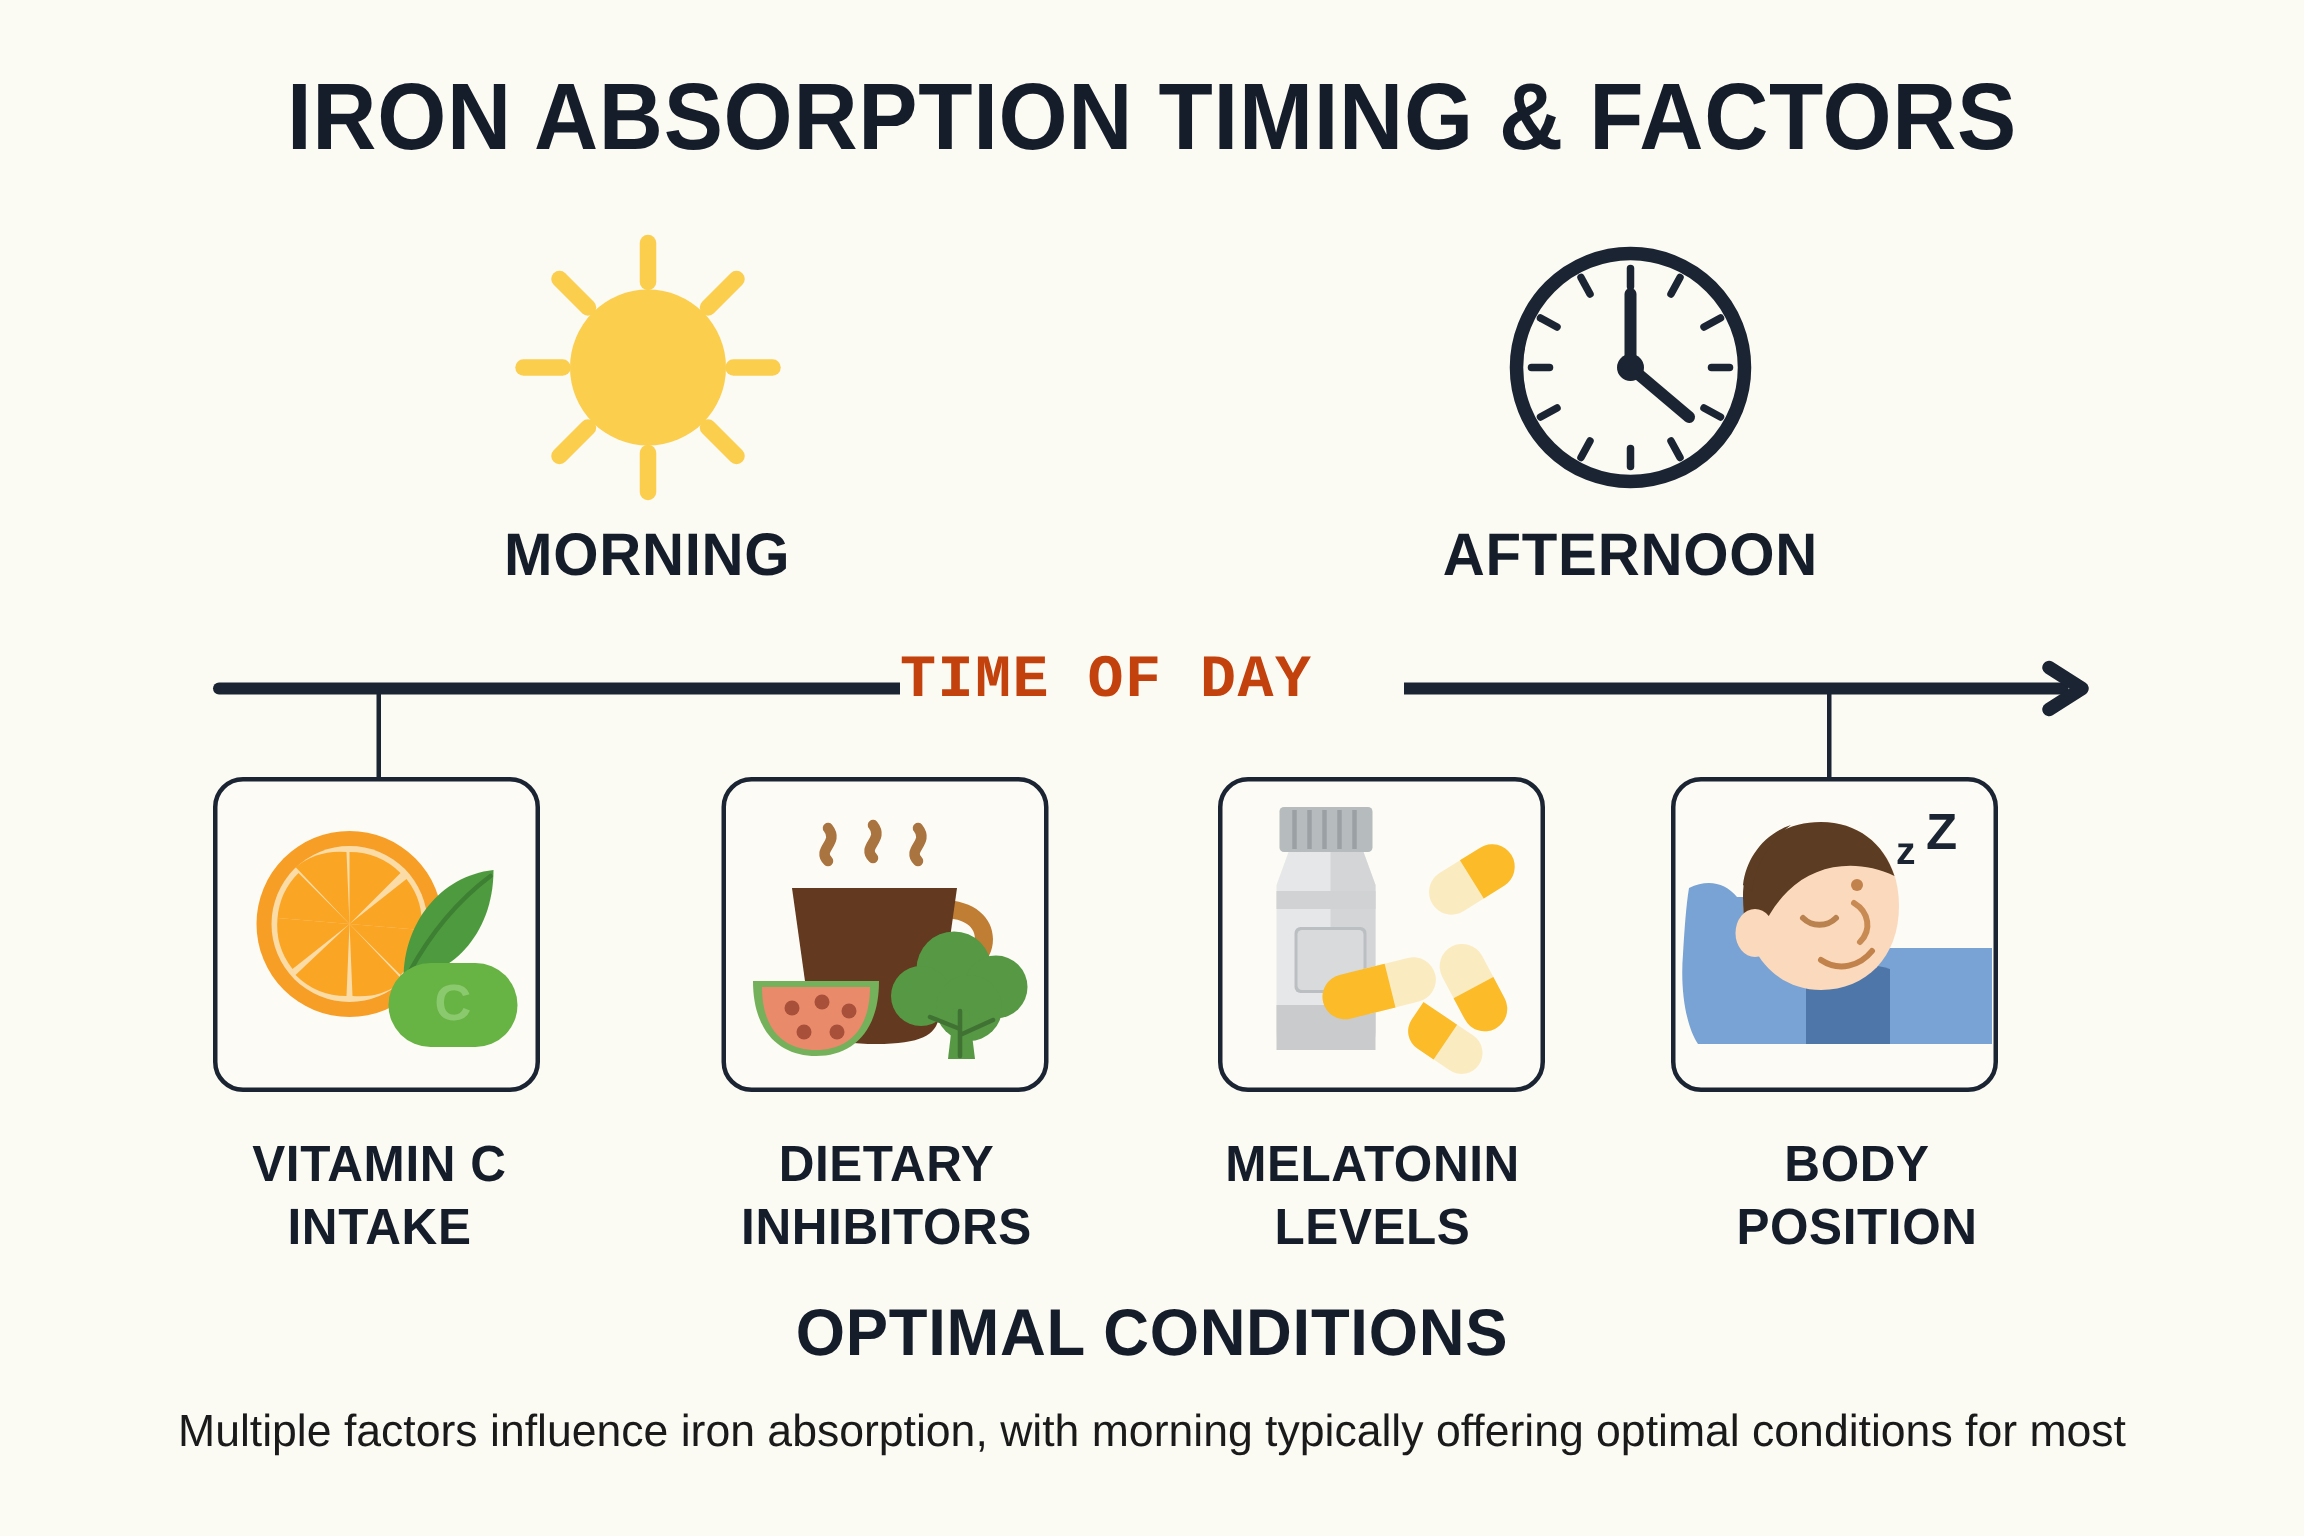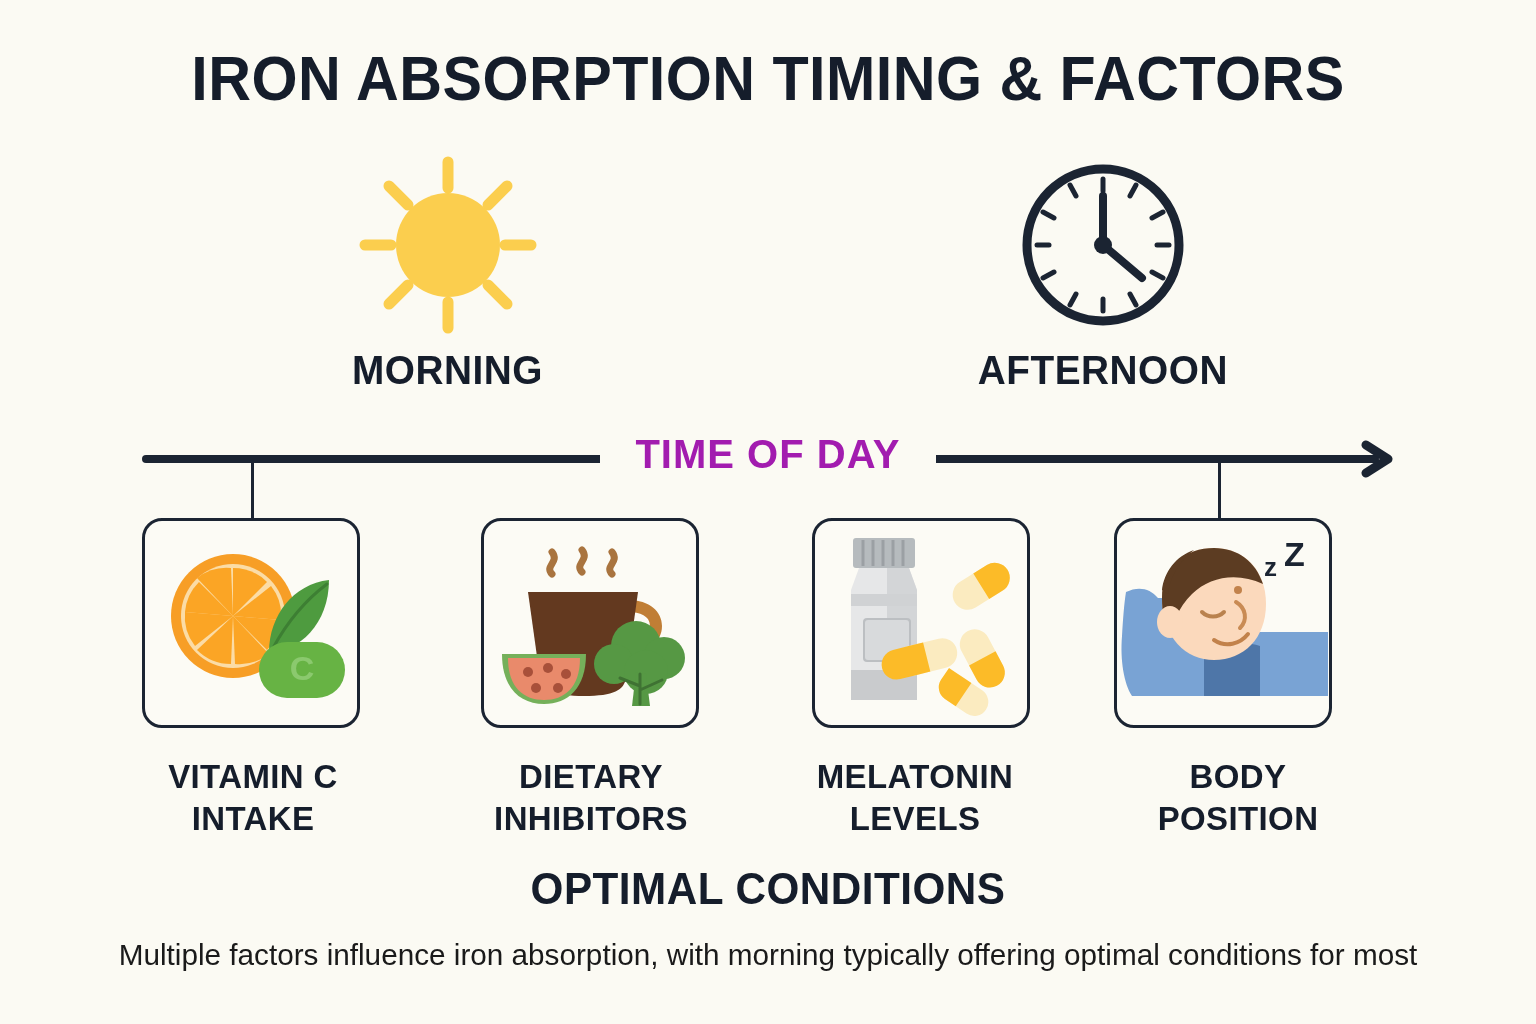--- a/index.html
+++ b/index.html
@@ -33,21 +33,21 @@
     letter-spacing: 0.5px;
     color: #151D2B;
     transform: scaleX(0.94);
     white-space: nowrap;
   }
 
   
   .tod-row {
     position: absolute;
     top: 150px;
-    left: 120px;
+    left: 104px;
     width: 1310px;
     height: 250px;
     display: flex;
   }
   .tod-col {
     flex: 1;
     display: flex;
     flex-direction: column;
     align-items: center;
     justify-content: flex-start;
@@ -90,27 +90,26 @@
     right: -2px;
     top: -13px;
     width: 36px;
     height: 40px;
   }
   .timeline-caption {
     position: absolute;
     left: 600px;
     top: 428px;
     width: 336px;
-    text-align: center;
     background: #FBFAF3;
-    font-family: Liberation Sans, sans-serif;
+    font-family: Liberation Mono, monospace;
     font-weight: bold;
     font-size: 40px;
     letter-spacing: 1px;
-    color: #a21caf;
+    color: #c2410c;
     padding: 4px 0 6px 0;
   }
 
   
   .stem {
     position: absolute;
     top: 458px;
     width: 3px;
     height: 62px;
     background: #1B2432;

